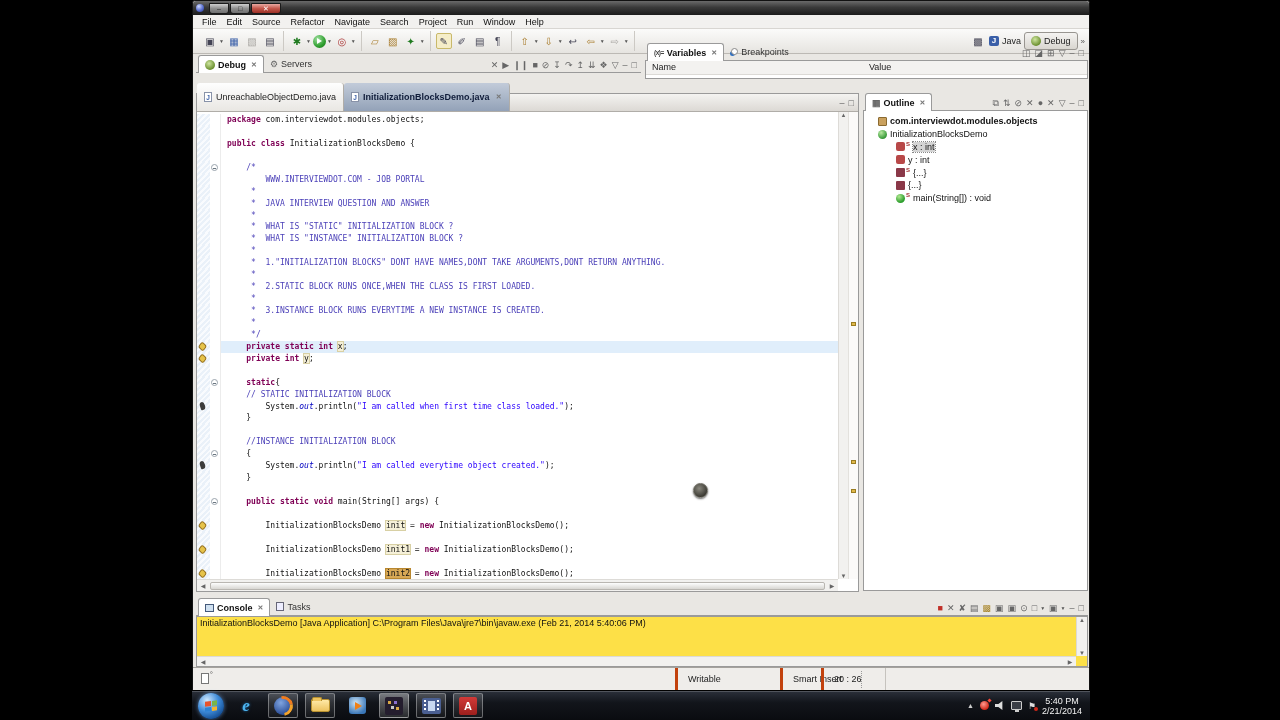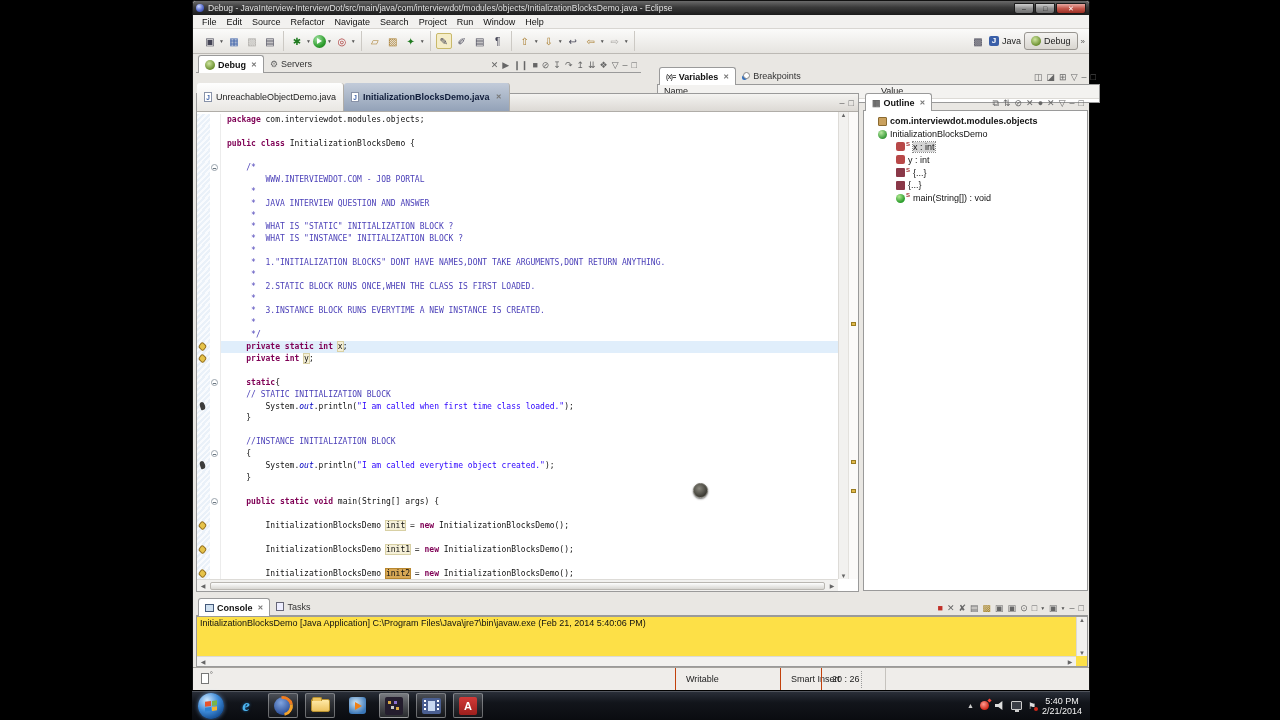--- a/index.html
+++ b/index.html
@@ -67,21 +67,21 @@
   .panel-body { background:#fff; border:1px solid #9a9a9a; border-top:none; position:relative; }
 
   
   .debug-panel { left:3px; top:54px; width:445px; height:37px; }
   .debug-panel .panel-body { height:18px; display:flex; align-items:center; font-size:9px; gap:4px; padding-left:4px; }
   .twisty { font-size:7px; color:#555; }
   .japp-icon { width:9px; height:9px; background:#3a5fa8; color:#fff; font-size:7px; font-weight:bold;
                line-height:9px; text-align:center; border-radius:1px; }
   .arrow3 { font-size:7px; color:#444; margin-left:9px; }
 
-  .variables-panel { left:452px; top:66px; width:443px; height:37px;margin-left:12px; }
+  .variables-panel { left:452px; top:42px; width:443px; height:37px; }
   .varhdr { height:14px; background:#f3f2f0; border-bottom:1px solid #dcdad6; position:relative;
             font-size:9px; color:#222; }
   .varhdr .col-name { position:absolute; left:6px; top:1px; }
   .varhdr .col-value { position:absolute; left:223px; top:1px; }
   .vars-icon { font-size:6.5px; font-weight:bold; color:#444; letter-spacing:-0.5px; }
   .bp-icon { width:8px; height:8px; position:relative; }
   .bp-icon::before { content:""; position:absolute; width:5px; height:5px; border-radius:50%; background:#2f6fbf; left:0; top:3px; }
   .bp-icon::after { content:""; position:absolute; width:5px; height:5px; border-radius:50%; border:1px solid #888; right:0; top:0; background:#fff; }
 
   
@@ -152,21 +152,21 @@
   .cvs { position:absolute; right:0; top:0; bottom:10px; width:11px; background:#f2f1ef; border-left:1px solid #dcdad6; }
   .chs { position:absolute; left:0; right:11px; bottom:0; height:10px; background:#f2f1ef; border-top:1px solid #dcdad6;
          display:flex; align-items:center; justify-content:space-between; }
 
   
   .statusbar { position:absolute; left:0; top:666px; right:0; height:23px; background:#efedea;
                border-top:1px solid #a5a29d; font-size:9px; color:#222; }
   .sb-icon { position:absolute; left:8px; top:5px; width:8px; height:11px; border:1px solid #777; background:#fff; }
   .sb-icon::after { content:"°"; position:absolute; right:-5px; top:-4px; font-size:8px; color:#555; }
   .sb-cell { position:absolute; top:0; height:100%; display:flex; align-items:center; padding-left:10px;
-             border-left:1px solid #c2410c; }
+             border-left:3px solid #c2410c; }
   .sb-writable { left:482px; width:73px; }
   .sb-insert { left:587px; width:73px; }
   .sb-pos { left:628px; width:65px; border-right:1px solid #c6c3be; }
   .sb-grip { position:absolute; left:668px; top:3px; height:17px; border-left:1px dotted #999; width:3px; }
 
   
   .taskbar { position:absolute; left:192px; top:690px; width:898px; height:30px;
              background:linear-gradient(#2b303a,#12151b 40%,#0a0c10); border-top:1px solid #000;
              box-shadow:inset 0 1px 0 rgba(255,255,255,.18); display:flex; align-items:center; gap:7px; padding:0 6px; }
   .orb { width:26px; height:26px; border-radius:50%; position:relative; flex:none;
@@ -221,21 +221,20 @@
 </style>
 </head>
 <body>
 
 <div class="screen">
 
   <div class="window">
 
     <div class="titlebar">
       <span class="title-icon"></span>
-      <span class="title-text">Debug - JavaInterview-InterviewDot/src/main/java/com/interviewdot/modules/objects/InitializationBlocksDemo.java - Eclipse</span>
       <span class="winbtn min">–</span>
       <span class="winbtn max">□</span>
       <span class="winbtn close">✕</span>
     </div>
 
     <div class="menubar">
         <span class="menu-item">File</span>
         <span class="menu-item">Edit</span>
         <span class="menu-item">Source</span>
         <span class="menu-item">Refactor</span>

